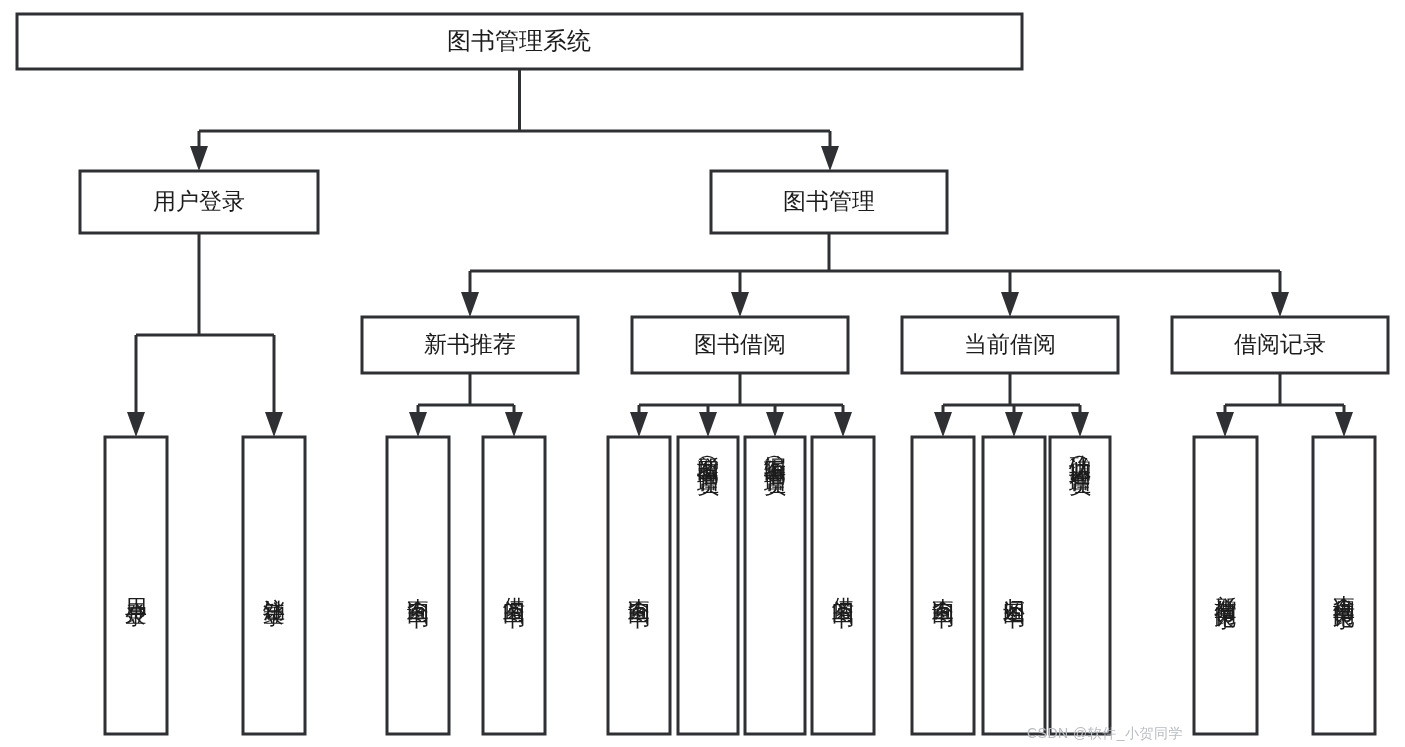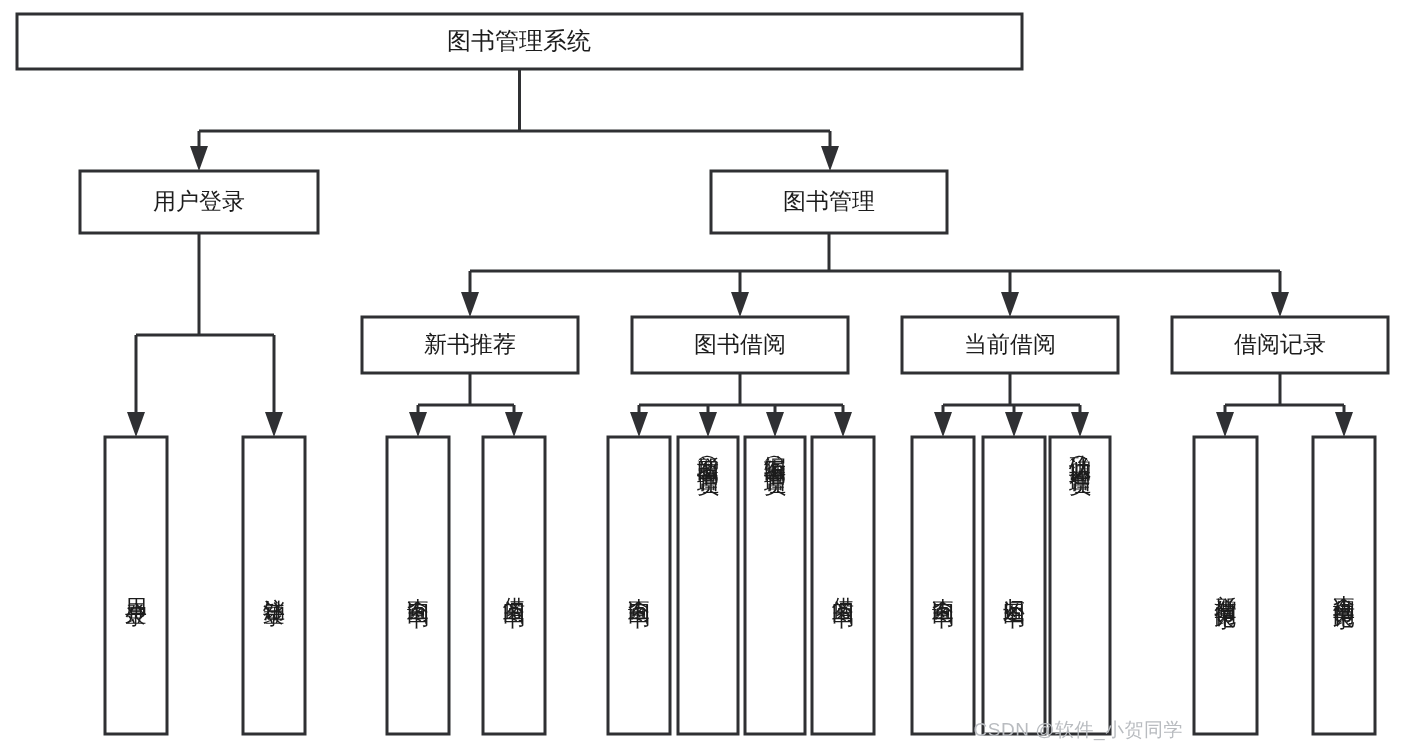--- a/index.html
+++ b/index.html
@@ -72,21 +72,21 @@
     letter-spacing: 3px;
     color: #1c1c1c;
     white-space: nowrap;
     text-align: center;
   }
   .watermark {
     position: absolute;
     right: 6px;
     bottom: 4px;
     font-family: "Liberation Sans", "DejaVu Sans", sans-serif;
-    font-size: 19px;
+    font-size: 14px;
     color: #b9bcc0;
     letter-spacing: 0.5px;
     white-space: nowrap;
     user-select: none;
   }
 </style>
 </head>
 <body>
 
 <div id="diagram-root">

